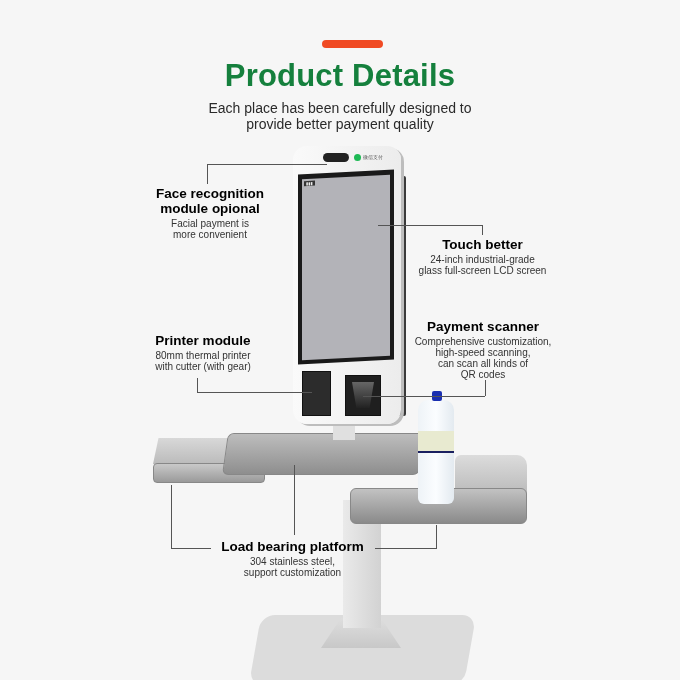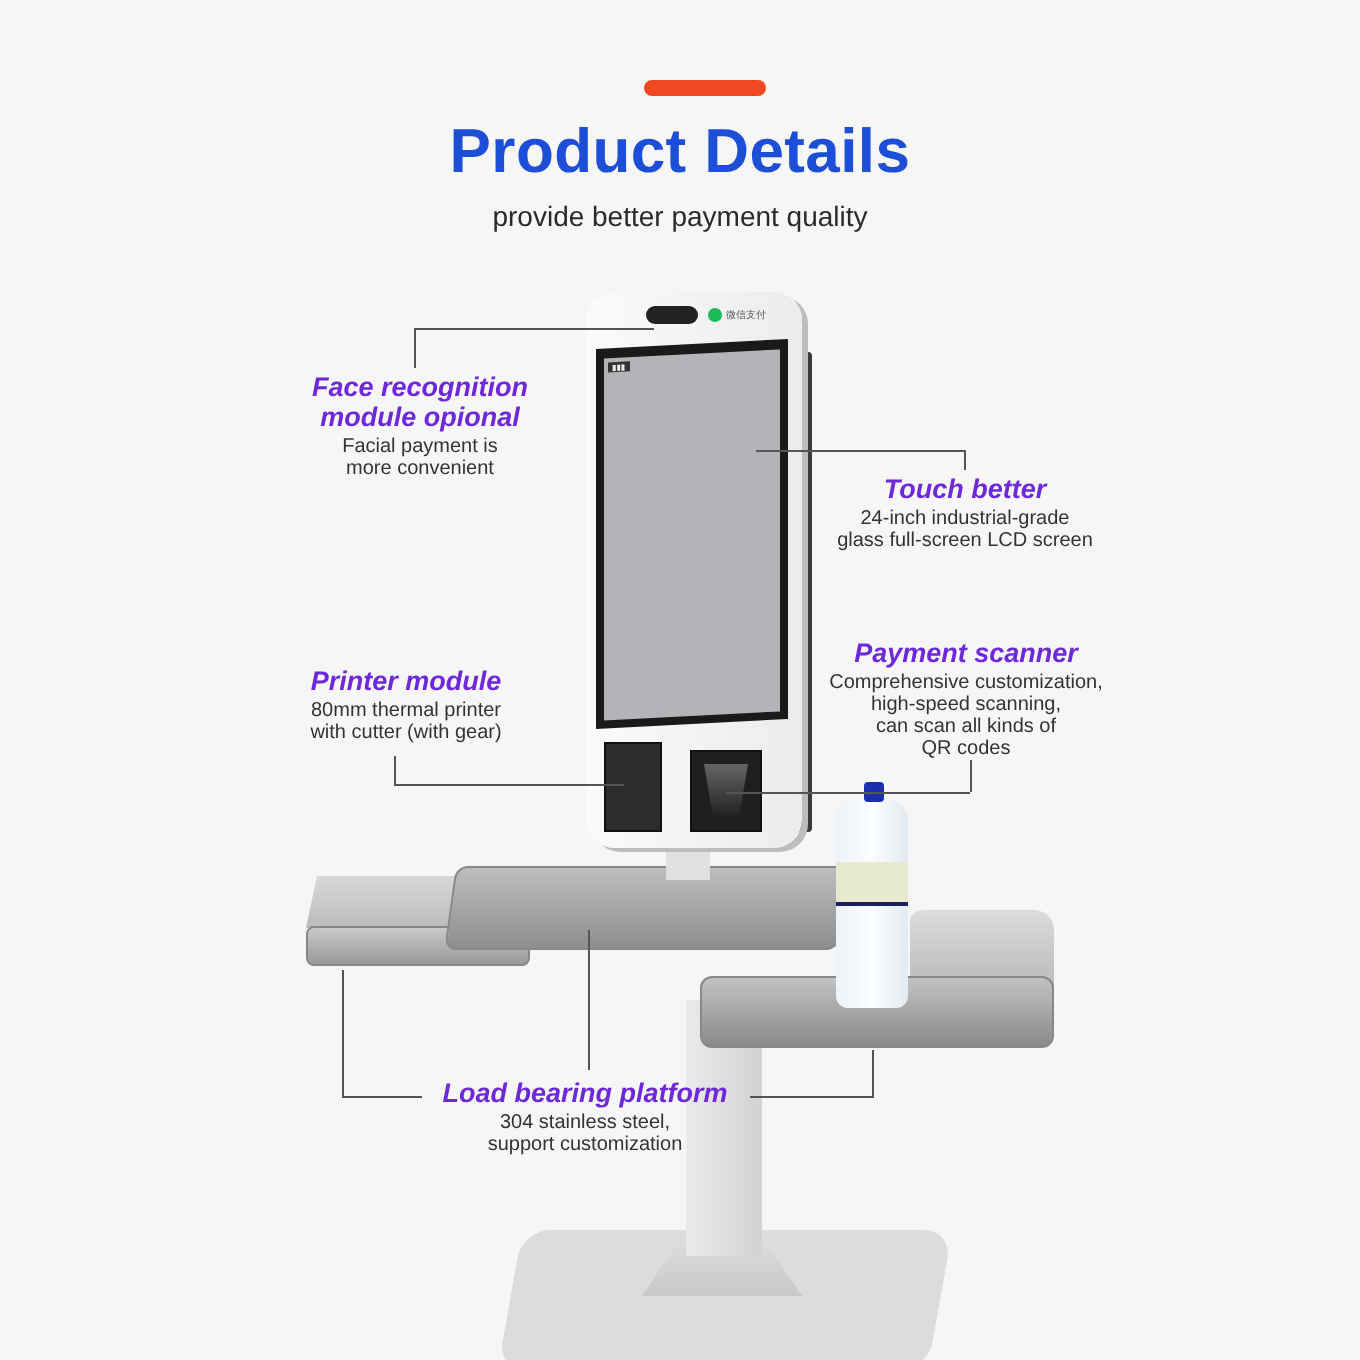--- a/index.html
+++ b/index.html
@@ -1,21 +1,21 @@
 <!DOCTYPE html>
 <html><head>
 <meta charset="utf-8">
 <style>
   html, body { margin:0; padding:0; }
   body { width:680px; height:680px; background:#f6f6f6; position:relative; overflow:hidden; font-family:"Liberation Sans", "DejaVu Sans", sans-serif; }
   .accent-bar { position:absolute; left:322px; top:40px; width:61px; height:8px; border-radius:4px; background:#f04a23; }
-  .title { position:absolute; left:0; width:680px; top:58px; text-align:center; font-size:31px; font-weight:700; color:#1d4ed8; letter-spacing:0.2px; }
+  .title { position:absolute; left:0; width:680px; top:58px; text-align:center; font-size:31px; font-weight:700; color:#15803d; letter-spacing:0.2px; }
   .subtitle { position:absolute; left:0; width:680px; top:100px; text-align:center; font-size:14px; color:#2a2a2a; line-height:16px; }
   .callout { position:absolute; text-align:center; }
-  .callout .head { color:#6d28d9; font-weight:700; font-size:13.5px; line-height:15px;font-style:italic; }
+  .callout .head { color:#000000; font-weight:700; font-size:13.5px; line-height:15px; }
   .callout .desc { color:#333; font-size:10px; line-height:11px; margin-top:2px; }
   .line { position:absolute; background:#555; }
   
   .kiosk-head { position:absolute; left:293px; top:146px; width:108px; height:278px; background:linear-gradient(90deg,#fafafa,#ececec); border-radius:14px; box-shadow: 3px 2px 0 #bdbdbd; }
   .kiosk-side { position:absolute; left:398px; top:176px; width:8px; height:240px; background:#3a3a3a; border-radius:2px; }
   .camera { position:absolute; left:323px; top:153px; width:26px; height:9px; background:#222; border-radius:5px; }
   .pay-dot { position:absolute; left:354px; top:154px; width:7px; height:7px; background:#1db954; border-radius:50%; }
   .pay-text { position:absolute; left:363px; top:154px; font-size:5px; color:#555; }
   .screen { position:absolute; left:298px; top:172px; width:96px; height:190px; background:#1a1a1a; transform:skewY(-3deg); }
   .screen-inner { position:absolute; left:4px; top:5px; right:4px; bottom:4px; background:#b3b3b8; }
@@ -36,20 +36,21 @@
   .bottle { position:absolute; left:418px; top:400px; width:36px; height:104px; background:linear-gradient(90deg,#eef3f7,#fbfdff,#e3eaf0); border-radius:10px 10px 6px 6px; }
   .bottle-cap { position:absolute; left:432px; top:391px; width:10px; height:10px; background:#1a2fb0; border-radius:2px; }
   .bottle-label { position:absolute; left:418px; top:431px; width:36px; height:20px; background:#e8ead0; border-bottom:2px solid #1a2060; }
 </style>
 </head>
 <body>
 
 <div class="accent-bar"></div>
 <div class="title">Product Details</div>
 <div class="subtitle">
+  <div>Each place has been carefully designed to</div>
   <div>provide better payment quality</div>
 </div>
 
 <div>
   <div class="base"></div>
   <div class="base-collar"></div>
   <div class="column"></div>
   <div class="tray-left-wall"></div>
   <div class="tray tray-left"></div>
   <div class="tray tray-mid"></div>

